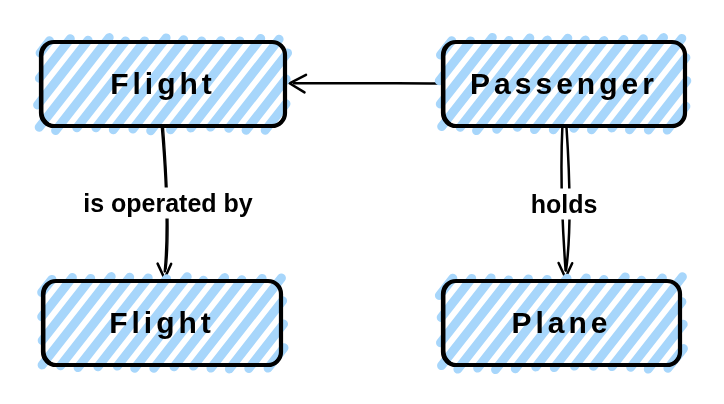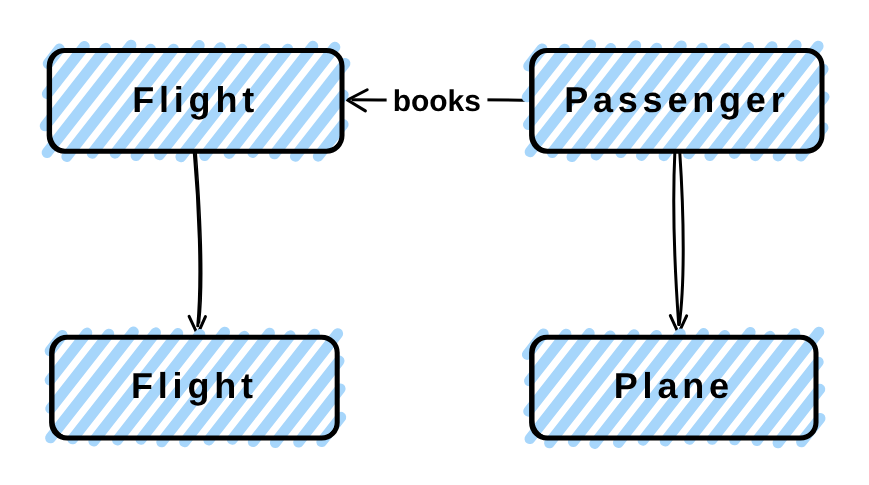--- a/index.html
+++ b/index.html
@@ -135,15 +135,16 @@
         <line x1="10.6" y1="96.6" x2="77.6" y2="10.9" class="hachure"></line>
         <line x1="9.5" y1="73.7" x2="60.1" y2="8.9" class="hachure"></line>
         <line x1="10.2" y1="48.4" x2="40.7" y2="9.4" class="hachure"></line>
         <line x1="8.4" y1="26.4" x2="21.8" y2="9.2" class="hachure"></line>
       <rect class="border2" x="13.6" y="11.2" width="235" height="85" rx="15"></rect>
       <rect class="border" x="12" y="12" width="237" height="84" rx="13"></rect>
     </svg>
     <span class="node-label">Plane</span>
   </div>
 
-  <span class="edge-label" style="left:364px;top:85px">books</span>
+  <span class="edge-label" style="left:168px;top:203px">is operated by</span>
+  <span class="edge-label" style="left:564px;top:204px">holds</span>
 
 </div>
 
 </body></html>

